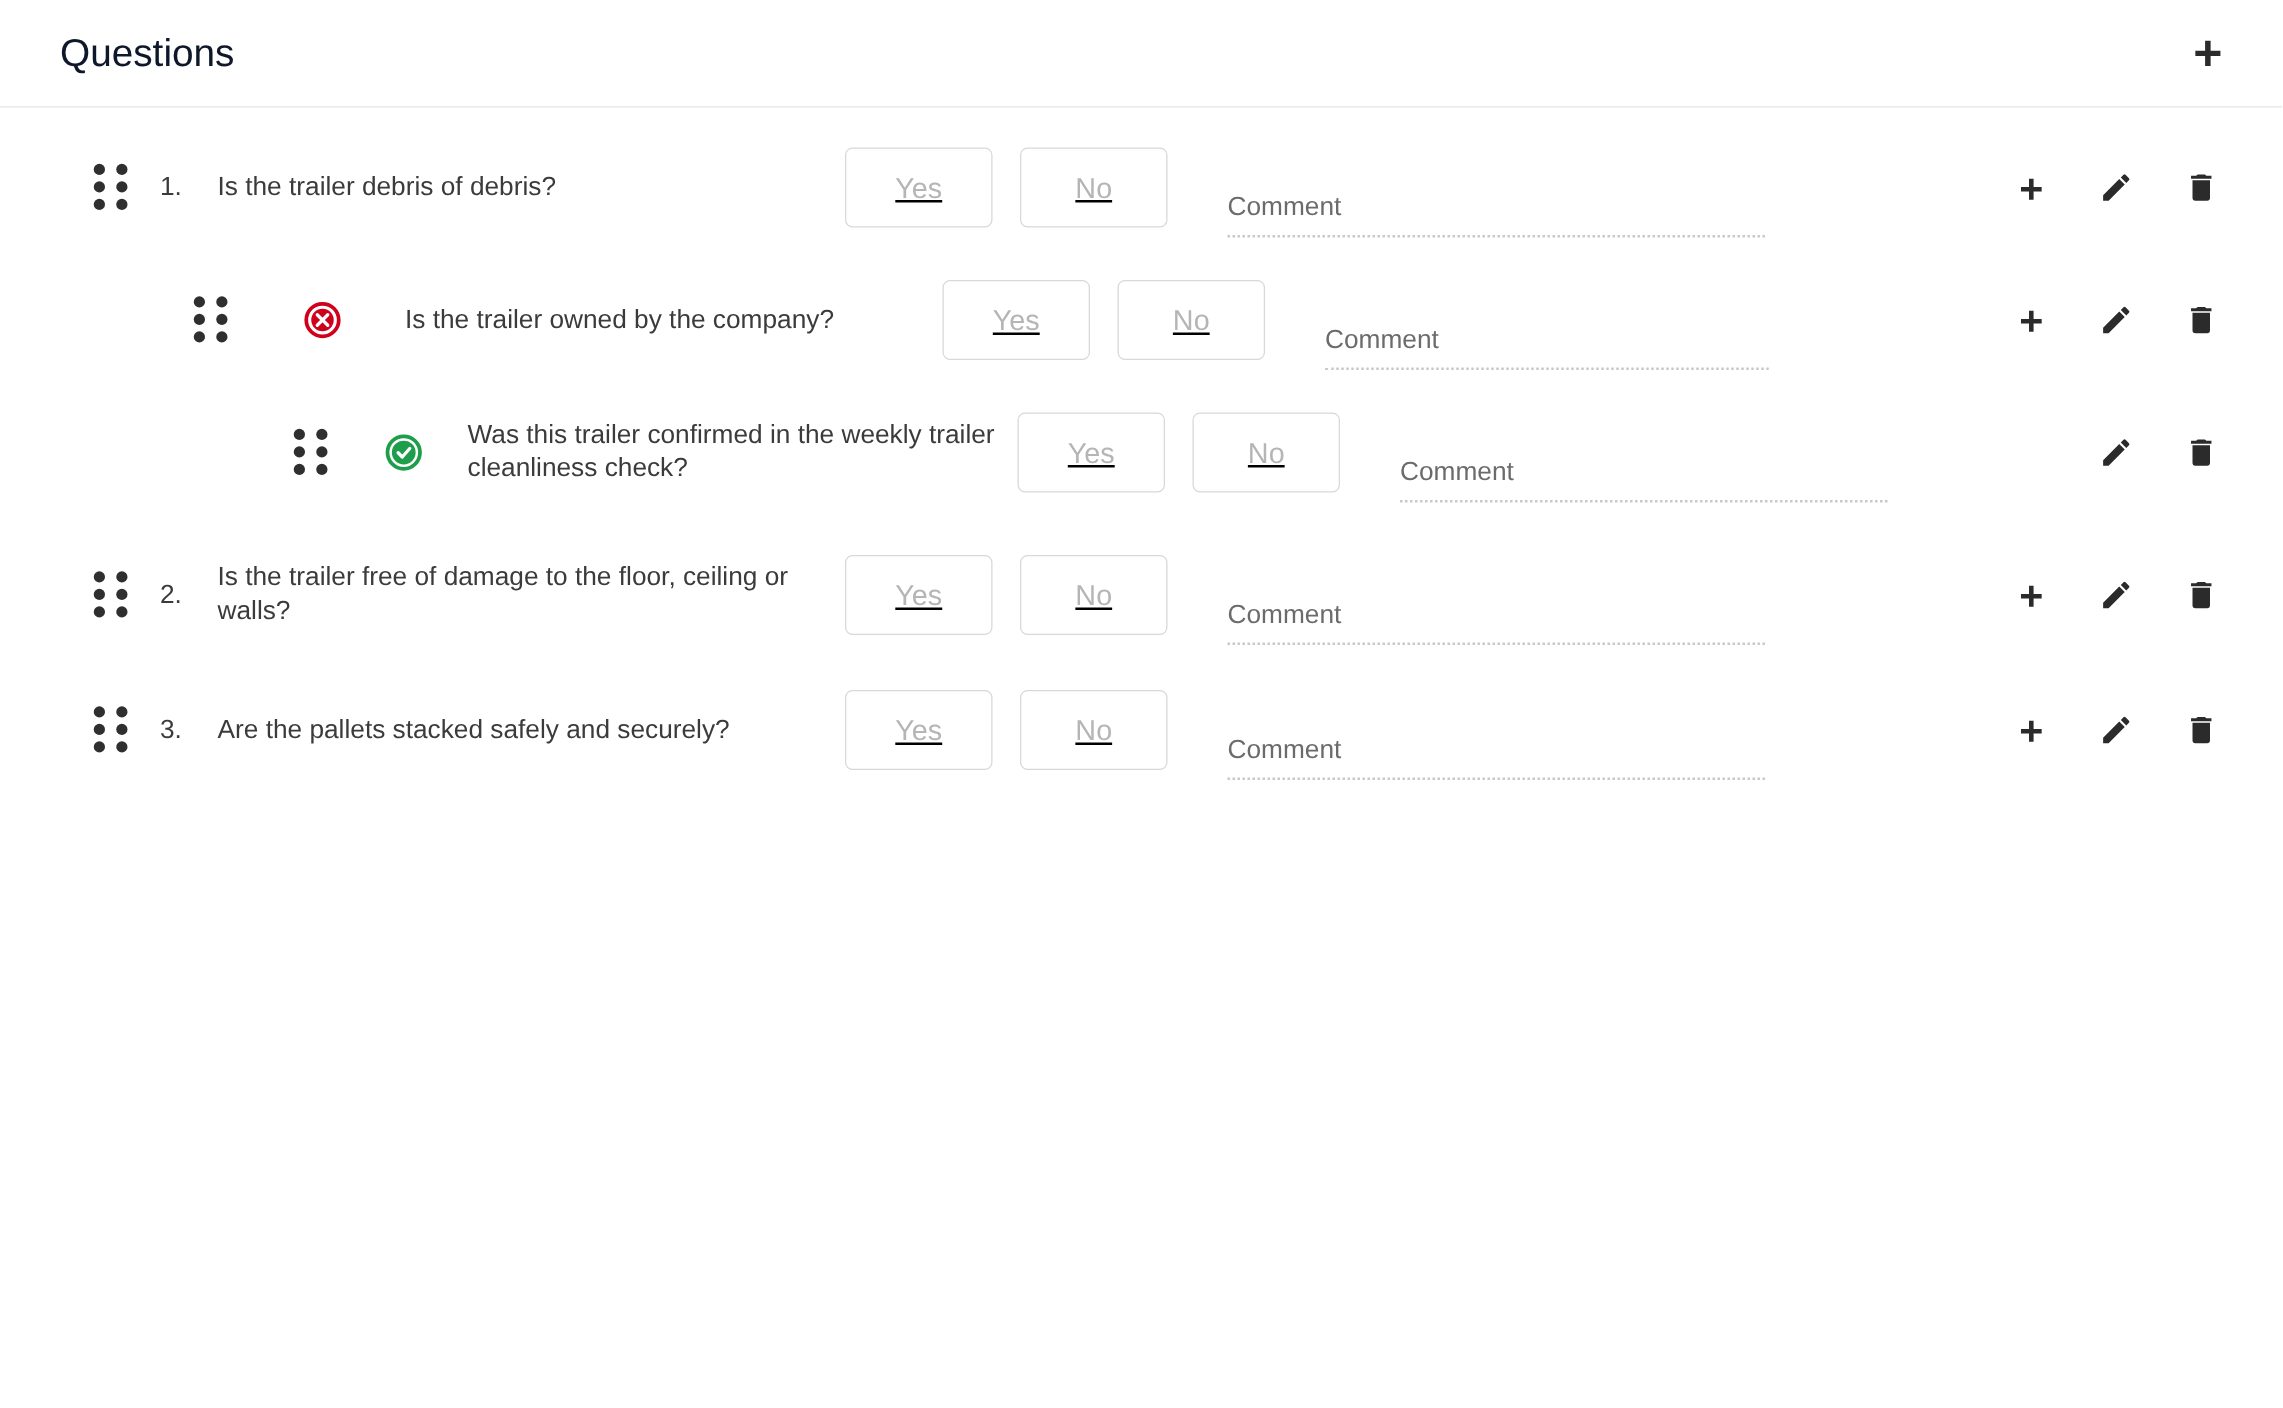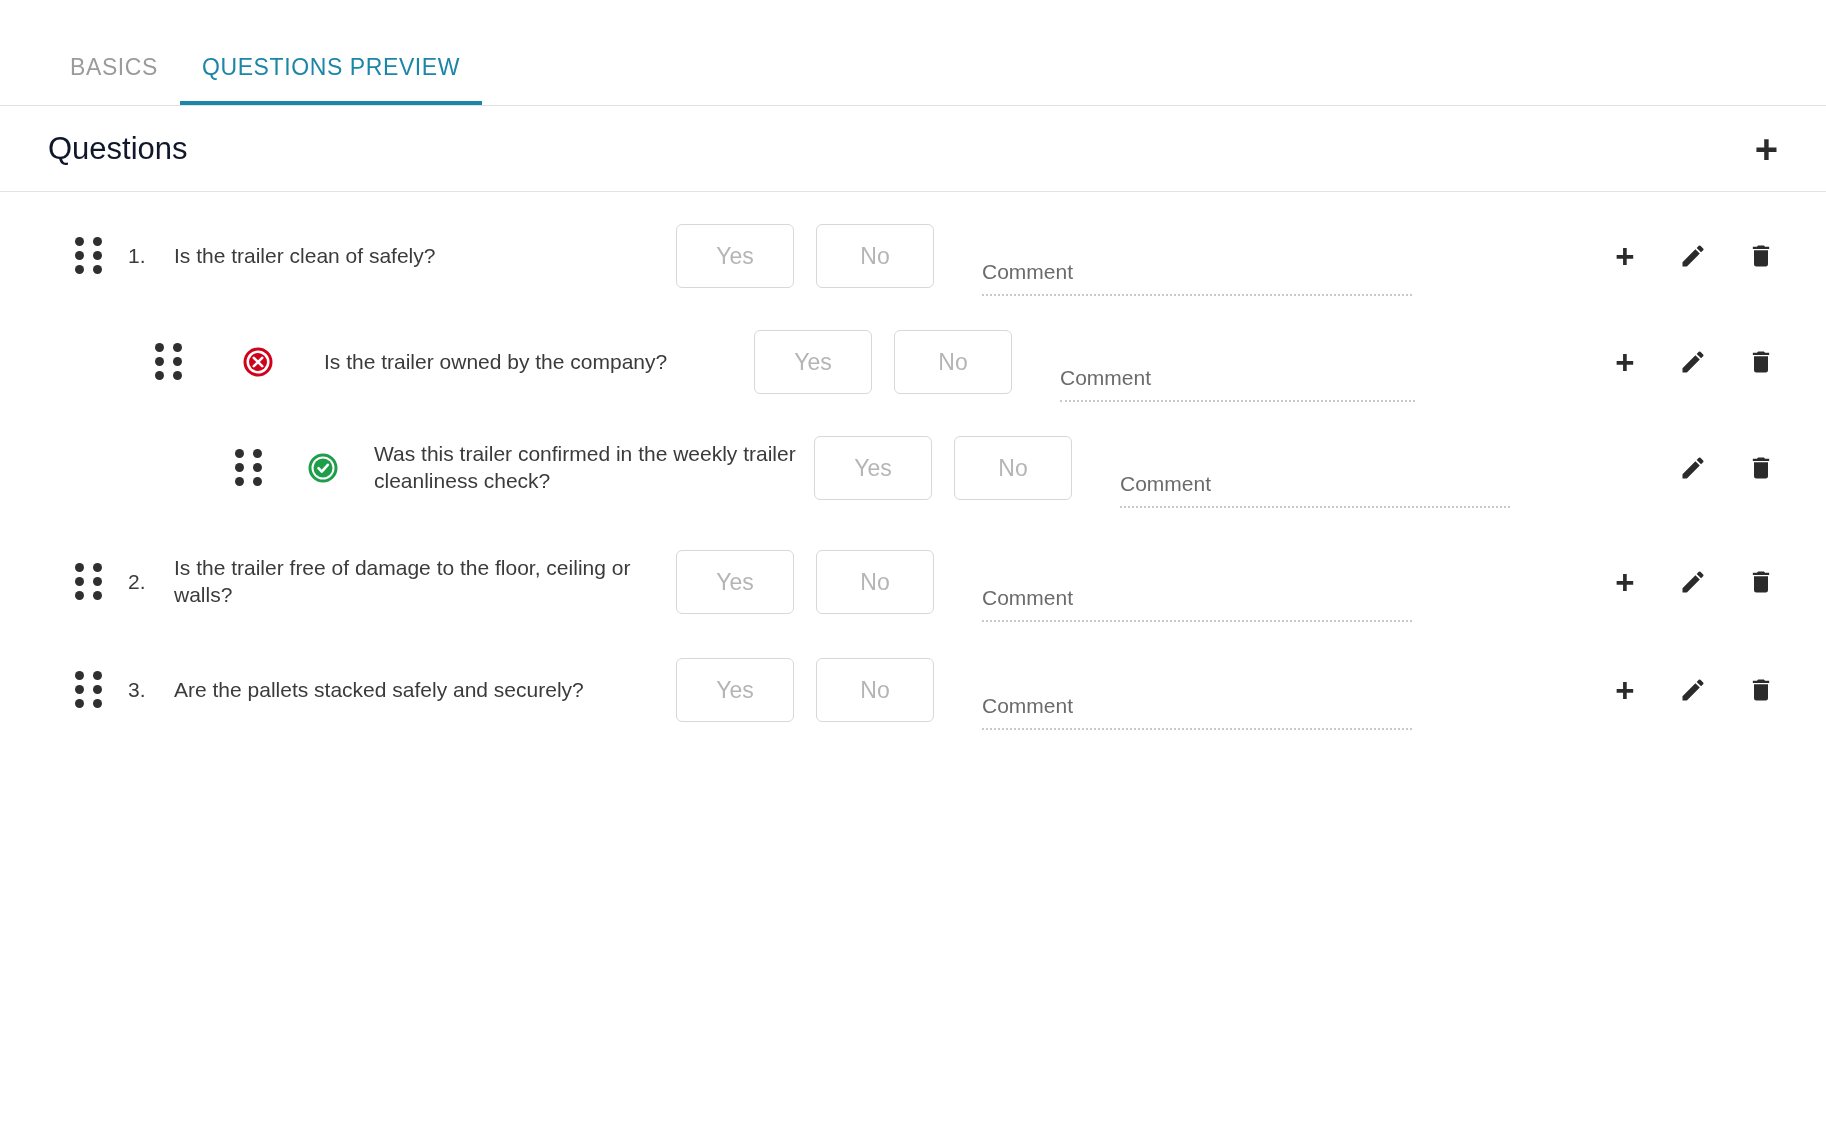--- a/index.html
+++ b/index.html
@@ -128,20 +128,21 @@
     color: #3b3b3b;
     line-height: 1.28;
     flex: 0 0 auto;
   }
   .qtext.wrap { max-width: 500px; }
 
   .answers {
     display: flex;
     gap: 22px;
     flex: 0 0 auto;
+    text-decoration: underline;
   }
   .ans-btn {
     width: 118px;
     height: 64px;
     border: 1px solid #d8d8d8;
     border-radius: 6px;
     background: #fff;
     color: #b5b5b5;
     font-size: 23px;
     font-family: "Liberation Sans", sans-serif;
@@ -181,42 +182,38 @@
     color: #2b2b2b;
   }
   .act.plus { font-size: 33px; font-weight: 700; line-height: 1; }
   .act svg { display: block; }
 </style>
 </head>
 <body>
 
 <div class="app-card">
 
-  <div class="tabbar">
-    <button class="tab">BASICS</button>
-    <button class="tab active">QUESTIONS PREVIEW</button>
-  </div>
 
   <div class="section-header">
     <div class="section-title">Questions</div>
     <div class="plus-big">+</div>
   </div>
 
   <div class="rows" id="rows">
       <div class="qrow lvl1" style="margin-bottom: 18px;">
         <div class="drag-handle">
           <span></span>
           <span></span>
           <span></span>
           <span></span>
           <span></span>
           <span></span>
         </div>
         <div class="qnum">1.</div>
-        <div class="qtext" style="margin-left: 0px;">Is the trailer clean of safely?</div>
+        <div class="qtext" style="margin-left: 0px;">Is the trailer debris of debris?</div>
         <div class="answers" style="position: absolute; left: 676px;">
           <button class="ans-btn">Yes</button>
           <button class="ans-btn">No</button>
         </div>
         <div class="comment-wrap" style="position: absolute; left: 958px; width: 430px;"><input type="text" class="comment-input" placeholder="Comment" style=""></div>
         <div class="row-actions">
           <div class="act plus">+</div>
           <div class="act">
             <svg width="28" height="28" viewBox="0 0 24 24" fill="#2b2b2b">
               <path d="M3 17.25V21h3.75L17.81 9.94l-3.75-3.75L3 17.25zM20.71 7.04a1 1 0 0 0 0-1.41l-2.34-2.34a1 1 0 0 0-1.41 0l-1.83 1.83 3.75 3.75 1.83-1.83z"></path>

